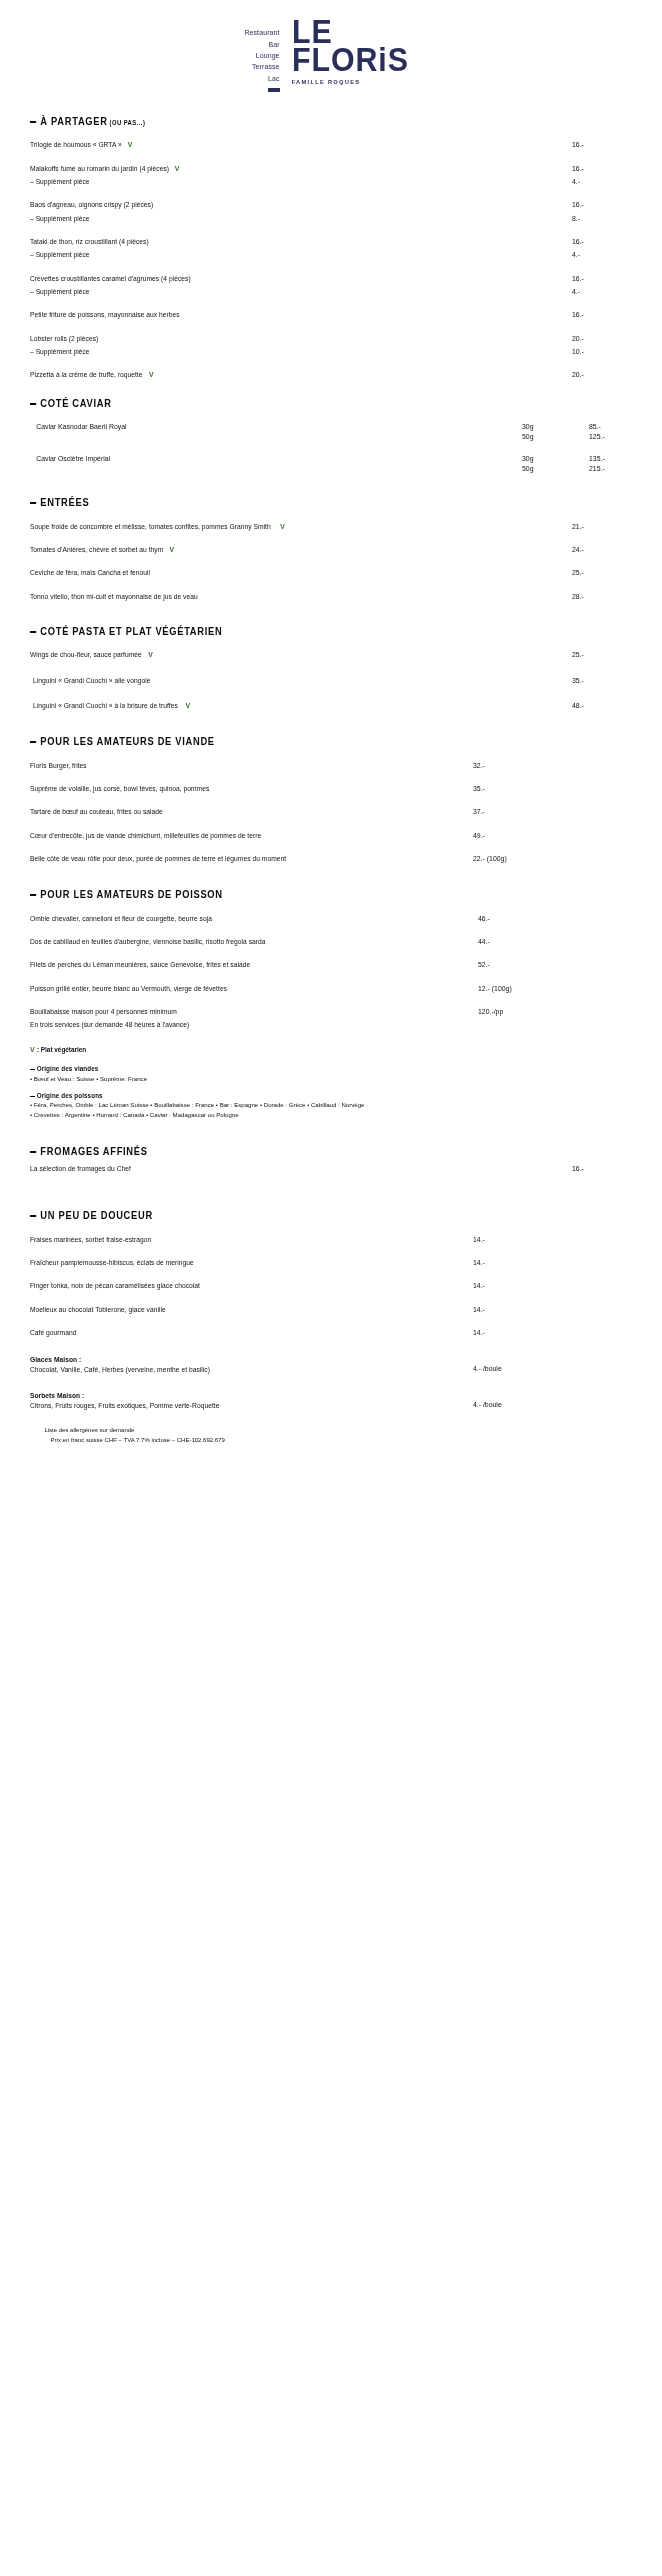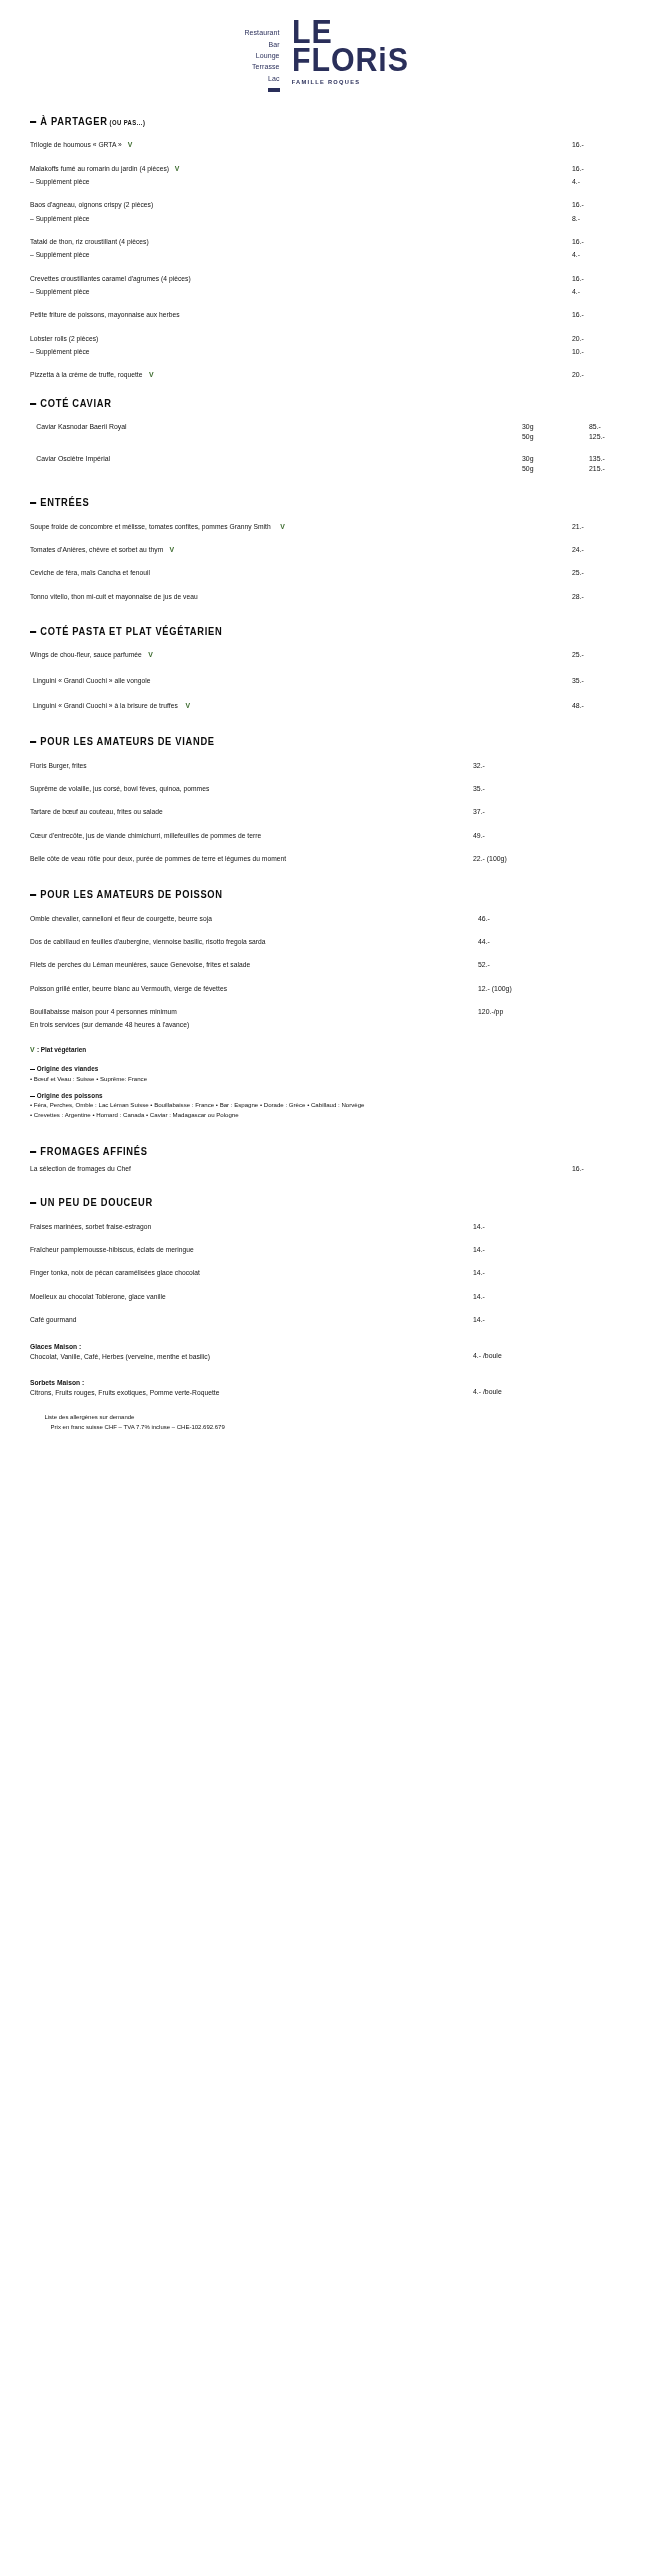--- a/index.html
+++ b/index.html
@@ -531,21 +531,21 @@
       </div>
       <div class="items" style="margin-top:-6.2px">
         <div class="row">
           <span class="label">La sélection de fromages du Chef</span>
           <span class="spacer"></span>
           <span class="price pcol-right">16.-</span>
         </div>
       </div>
     </div>
 
-    <div class="section" style="margin-top:23px">
+    <div class="section" style="margin-top:36px">
       <div class="section-title">
         <span class="lead"></span><span>UN PEU DE DOUCEUR</span>
       </div>
       <div class="items">
         <div class="row">
           <span class="label">Fraises marinées, sorbet fraise-estragon</span>
           <span class="spacer"></span>
           <span class="price pcol-mid">14.-</span>
         </div>
         <div class="row">

